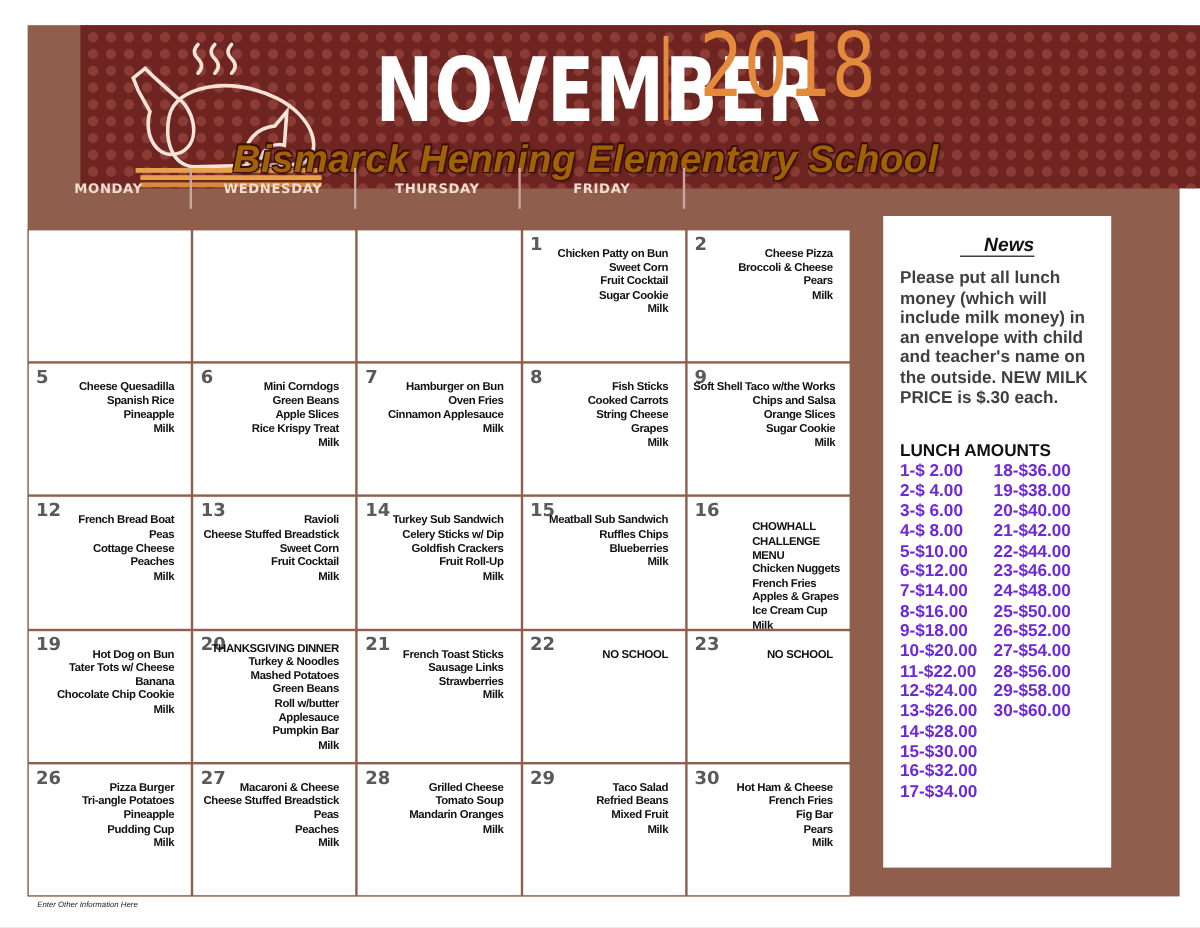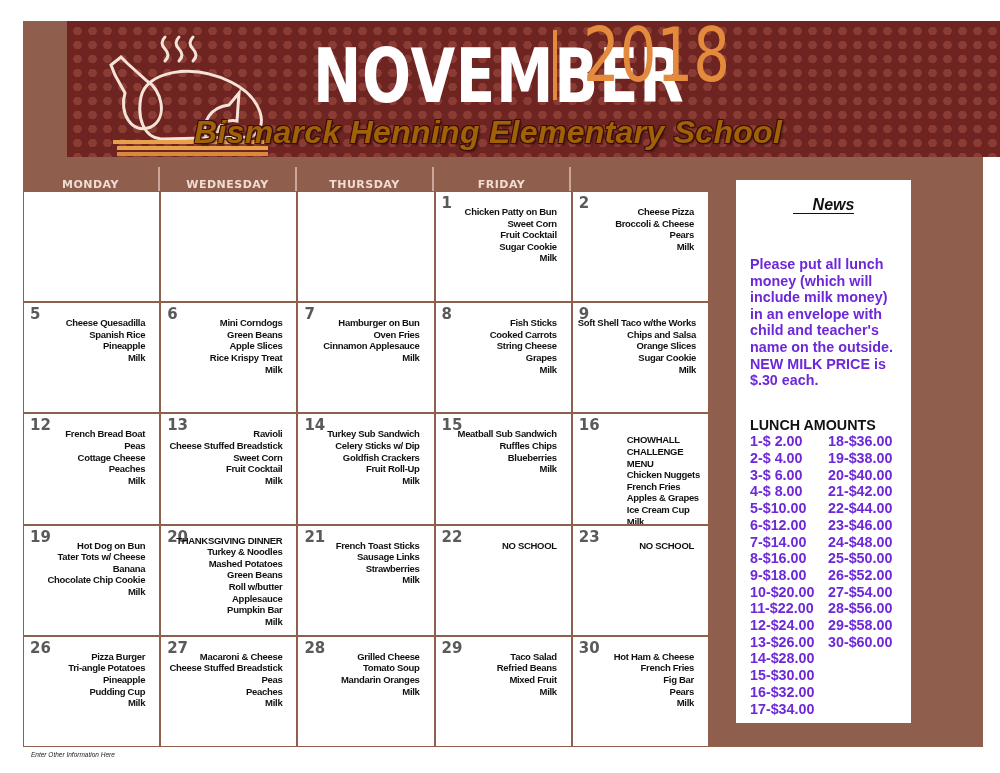--- a/index.html
+++ b/index.html
@@ -13,34 +13,34 @@
 
     .turkey { position: absolute; left: 34px; top: 6px; width: 170px; height: 130px; }
 
     .month { position: absolute; left: 246px; top: 18px; font-family: "DejaVu Sans", sans-serif; font-weight: bold; font-size: 74px; color: #ffffff; letter-spacing: 1px; transform: scaleX(0.78); transform-origin: left top; line-height: 1; }
     .sep { position: absolute; left: 553px; top: 30px; width: 4px; height: 70px; background: #e48a3c; }
     .year { position: absolute; left: 583px; top: 18px; font-family: "DejaVu Sans", sans-serif; font-size: 74px; color: #e48a3c; transform: scaleX(0.78); transform-origin: left top; line-height: 1; }
 
     .school { position: absolute; left: 194px; top: 116px; font-family: "Liberation Sans", sans-serif; font-weight: bold; font-style: italic; font-size: 32px; color: #a16207; white-space: nowrap; line-height: 1;
       text-shadow: 1px 1px 0 #3a0e0c, -1px 1px 0 #3a0e0c, 1px -1px 0 #3a0e0c, -1px -1px 0 #3a0e0c, 2px 2px 2px rgba(0,0,0,0.4); letter-spacing: 0.3px; }
 
-    .weekday-row { position: absolute; left: 23px; top: 167px; width: 686px; height: 34px; display: flex; }
+    .weekday-row { position: absolute; left: 23px; top: 140px; width: 686px; height: 34px; display: flex; }
     .weekday { flex: 0 0 137px; border-right: 2px solid #c9a79a; display: flex; align-items: center; justify-content: center; color: #f1dcd2; font-family: "DejaVu Sans", sans-serif; font-weight: bold; font-size: 11px; letter-spacing: 0.5px; box-sizing: border-box; }
 
     .grid { position: absolute; left: 23px; top: 191px; width: 686px; height: 556px; background: #8f5e4c; display: grid; grid-template-columns: repeat(5, 1fr); grid-template-rows: repeat(6, 1fr); gap: 2px; padding: 1px 1px 1px 1px; box-sizing: border-box; }
     .cell { background: #ffffff; position: relative; overflow: hidden; }
     .day-num { position: absolute; left: 6px; top: 4px; font-family: "DejaVu Sans", sans-serif; font-weight: bold; font-size: 15px; color: #5a5a5a; line-height: 1; }
     .menu { position: absolute; right: 14px; top: 14px; text-align: right; font-family: "Liberation Sans", sans-serif; font-weight: bold; font-size: 9.5px; line-height: 11.6px; color: #111; letter-spacing: -0.3px; }
     .menu.left { right: auto; left: 54px; text-align: left; top: 20px; }
     .menu div { white-space: nowrap; }
 
-    .news { position: absolute; left: 736px; top: 180px; width: 175px; height: 543px; background: #ffffff; box-sizing: border-box; padding: 14px 14px 0 14px; }
+    .news { position: absolute; left: 736px; top: 180px; width: 190px; height: 543px; background: #ffffff; box-sizing: border-box; padding: 14px 14px 0 14px; }
     .news-title { text-align: center; font-family: "Liberation Sans", sans-serif; font-weight: bold; font-style: italic; font-size: 16px; color: #111; margin: 2px 0 0 0; }
     .news-title span { border-bottom: 1.5px solid #111; padding-left: 20px; }
-    .news-body { margin-top: 42px; font-family: "Liberation Sans", sans-serif; font-weight: bold; font-size: 14.3px; line-height: 16.6px; color: #6d28d9; }
+    .news-body { margin-top: 10px; font-family: "Liberation Sans", sans-serif; font-weight: bold; font-size: 14.3px; line-height: 16.6px; color: #404040; }
     .amounts-title { margin-top: 28px; font-family: "Liberation Sans", sans-serif; font-weight: bold; font-size: 14.3px; color: #111; line-height: 16.6px; }
     .amounts { display: flex; font-family: "Liberation Sans", sans-serif; font-weight: bold; font-size: 14.3px; line-height: 16.7px; color: #6d28d9; }
     .amounts .col1 { width: 78px; }
 
     .footer-note { position: absolute; left: 31px; top: 751px; font-family: "Liberation Sans", sans-serif; font-style: italic; font-size: 6.5px; color: #222; }
   </style>
 </head>
 <body>
 
 <div class="frame"></div>

